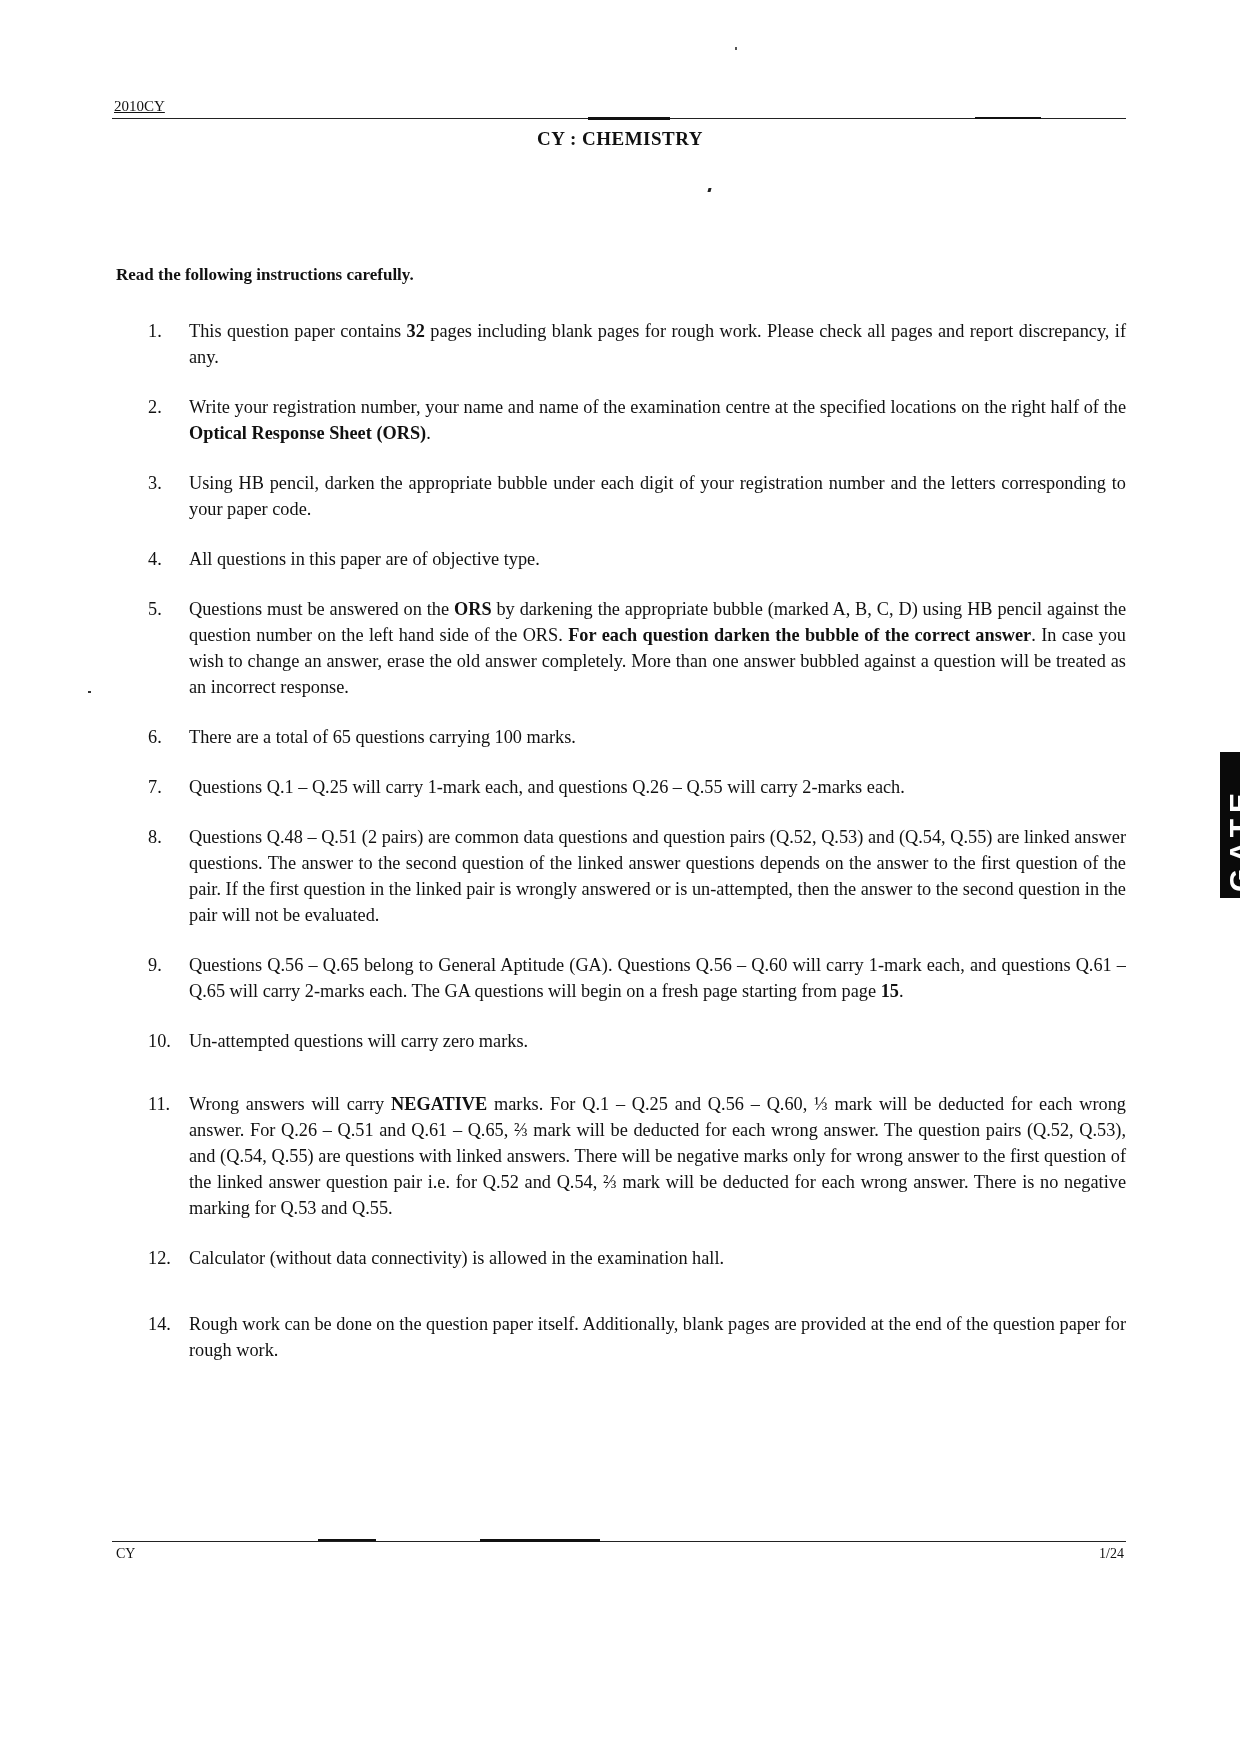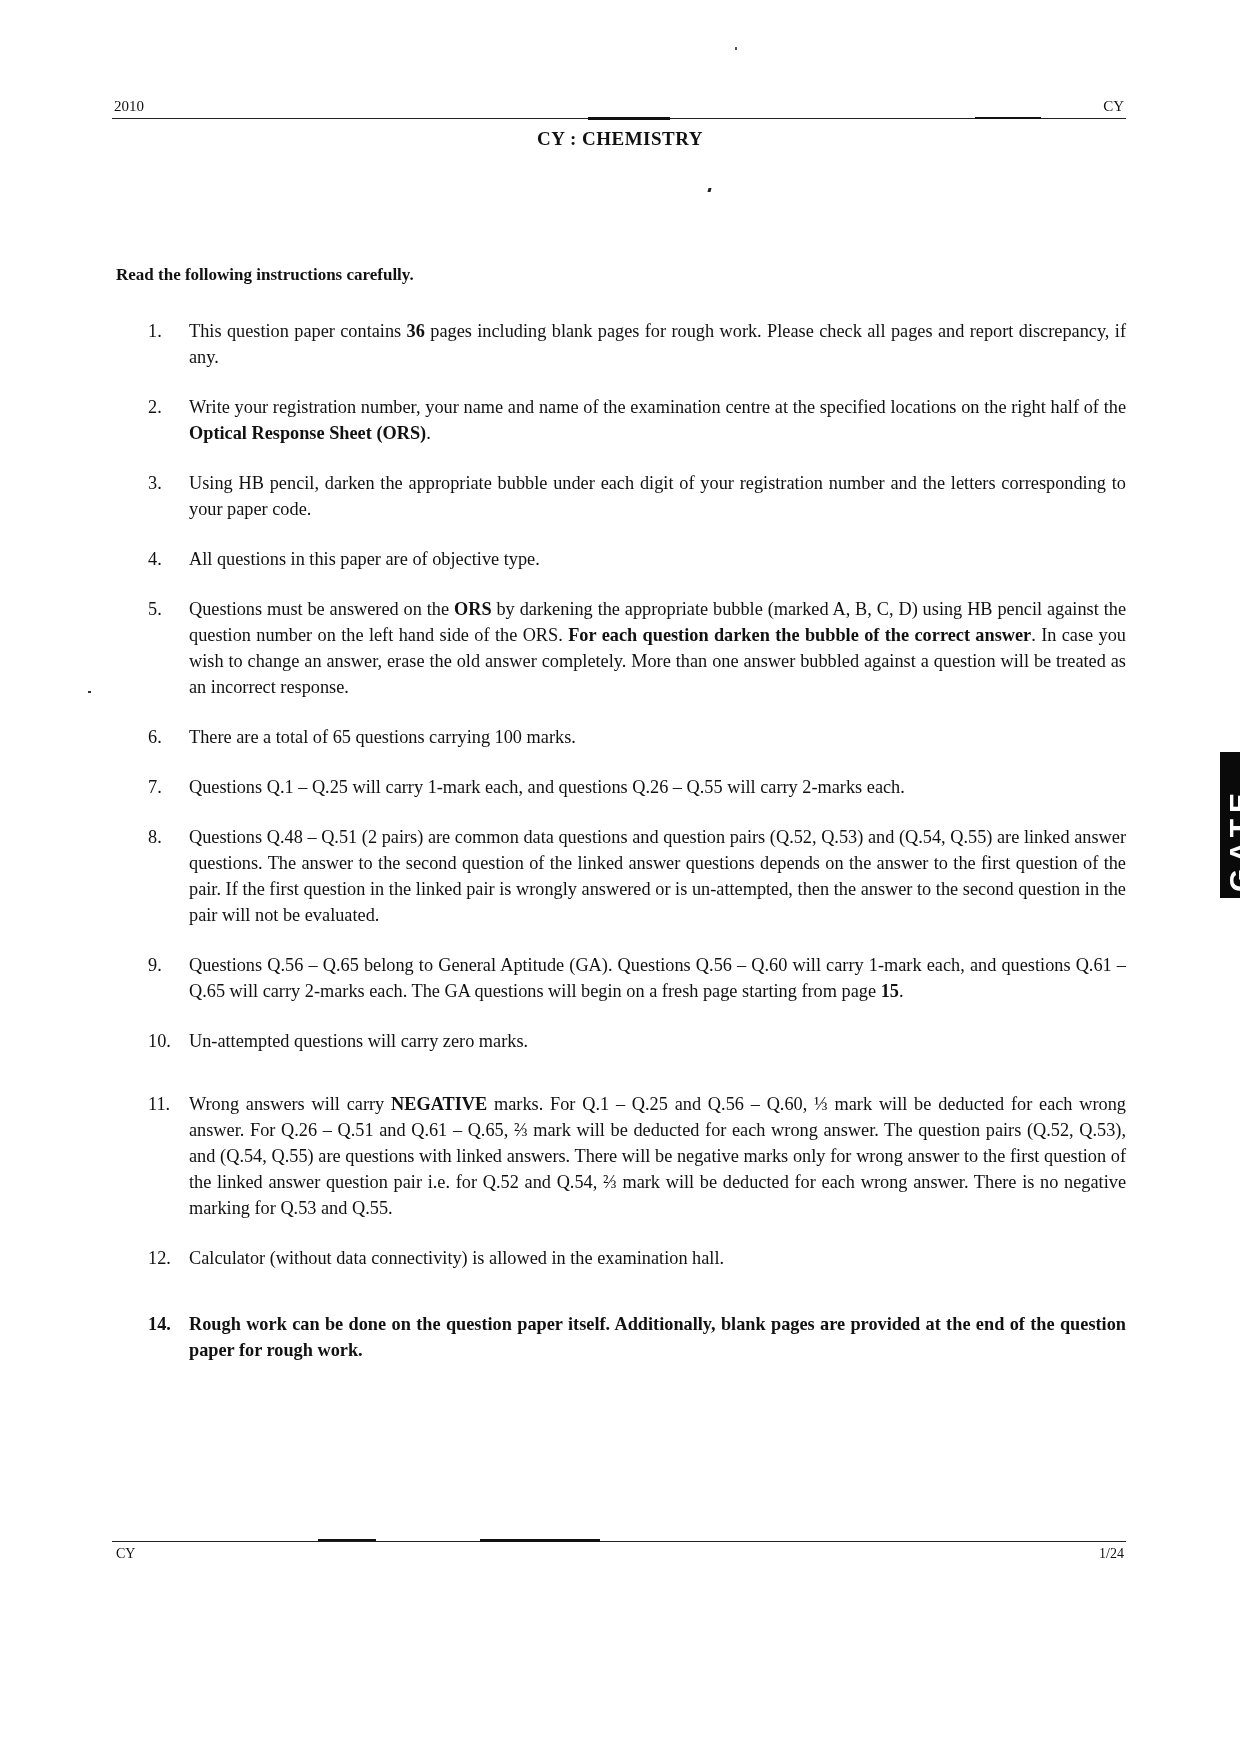--- a/index.html
+++ b/index.html
@@ -20,23 +20,23 @@
       left: 0; top: 0;
       width: 1240px;
       height: 1754px;
     }
     .hdr-row {
       position: absolute;
       left: 114px;
       width: 1010px;
       top: 97px;
       display: flex;
-      justify-content: space-between;
       font-size: 15px;
       line-height: 18px;
+      text-decoration: underline;
     }
     .rule {
       position: absolute;
       left: 112px;
       width: 1014px;
       height: 0;
       border-top: 1.6px solid #222;
     }
     .rule.top { top: 118px; }
     .rule.bottom { top: 1541px; }
@@ -168,33 +168,33 @@
   <div class="rule-mark" style="left:588px;top:117px;width:82px;"></div>
   <div class="rule-mark" style="left:975px;top:117px;width:66px;height:2px;"></div>
 
   <div class="title">CY : CHEMISTRY</div>
   <div class="speck"></div>
 
 
   <div class="intro">Read the following instructions carefully.</div>
 
   <ol class="instructions" id="instructions-list">
-      <li style="margin-bottom: 24px;"><span class="num">1.</span><span class="txt"><span>This question paper contains </span><b>36</b><span> pages including blank pages for rough work. Please check all pages and report discrepancy, if any.</span></span></li>
+      <li style="margin-bottom: 24px;"><span class="num">1.</span><span class="txt"><span>This question paper contains </span><b>32</b><span> pages including blank pages for rough work. Please check all pages and report discrepancy, if any.</span></span></li>
       <li style="margin-bottom: 24px;"><span class="num">2.</span><span class="txt"><span>Write your registration number, your name and name of the examination centre at the specified locations on the right half of the </span><b>Optical Response Sheet (ORS)</b><span>.</span></span></li>
       <li style="margin-bottom: 24px;"><span class="num">3.</span><span class="txt"><span>Using HB pencil, darken the appropriate bubble under each digit of your registration number and the letters corresponding to your paper code.</span></span></li>
       <li style="margin-bottom: 24px;"><span class="num">4.</span><span class="txt"><span>All questions in this paper are of objective type.</span></span></li>
       <li style="margin-bottom: 24px;"><span class="num">5.</span><span class="txt"><span>Questions must be answered on the </span><b>ORS</b><span> by darkening the appropriate bubble (marked A, B, C, D) using HB pencil against the question number on the left hand side of the ORS. </span><b>For each question darken the bubble of the correct answer</b><span>. In case you wish to change an answer, erase the old answer completely. More than one answer bubbled against a question will be treated as an incorrect response.</span></span></li>
       <li style="margin-bottom: 24px;"><span class="num">6.</span><span class="txt"><span>There are a total of 65 questions carrying 100 marks.</span></span></li>
       <li style="margin-bottom: 24px;"><span class="num">7.</span><span class="txt"><span>Questions Q.1 – Q.25 will carry 1-mark each, and questions Q.26 – Q.55 will carry 2-marks each.</span></span></li>
       <li style="margin-bottom: 24px;"><span class="num">8.</span><span class="txt"><span>Questions Q.48 – Q.51 (2 pairs) are common data questions and question pairs (Q.52, Q.53) and (Q.54, Q.55) are linked answer questions. The answer to the second question of the linked answer questions depends on the answer to the first question of the pair. If the first question in the linked pair is wrongly answered or is un-attempted, then the answer to the second question in the pair will not be evaluated.</span></span></li>
       <li style="margin-bottom: 24px;"><span class="num">9.</span><span class="txt"><span>Questions Q.56 – Q.65 belong to General Aptitude (GA). Questions Q.56 – Q.60 will carry 1-mark each, and questions Q.61 – Q.65 will carry 2-marks each. The GA questions will begin on a fresh page starting from page </span><b>15</b><span>.</span></span></li>
       <li style="margin-bottom: 37px; font-family: Liberation Serif, serif;"><span class="num">10.</span><span class="txt"><span>Un-attempted questions will carry zero marks.</span></span></li>
       <li style="margin-bottom: 24px;"><span class="num">11.</span><span class="txt"><span>Wrong answers will carry </span><b>NEGATIVE</b><span> marks.  For Q.1 – Q.25 and Q.56 – Q.60, ⅓ mark will be deducted for each wrong answer. For Q.26 – Q.51 and Q.61 – Q.65, ⅔ mark will be deducted for each wrong answer.  The question pairs (Q.52, Q.53), and (Q.54, Q.55) are questions with linked answers. There will be negative marks only for wrong answer to the first question of the linked answer question pair i.e. for Q.52 and Q.54, ⅔ mark will be deducted for each wrong answer. There is no negative marking for Q.53 and Q.55.</span></span></li>
       <li style="margin-bottom: 40px;"><span class="num">12.</span><span class="txt"><span>Calculator (without data connectivity) is allowed in the examination hall.</span></span></li>
-      <li style="margin-bottom: 12px; font-weight: bold;"><span class="num">14.</span><span class="txt"><span>Rough work can be done on the question paper itself. Additionally, blank pages are provided at the end of the question paper for rough work.</span></span></li>
+      <li style="margin-bottom: 12px;"><span class="num">14.</span><span class="txt"><span>Rough work can be done on the question paper itself. Additionally, blank pages are provided at the end of the question paper for rough work.</span></span></li>
     </ol>
 
   <div class="margin-tick"></div>
 
   <div class="side-tab">
     <span>GATE</span>
   </div>
 
   <div class="rule bottom"></div>
   <div class="rule-mark" style="left:318px;top:1539px;width:58px;height:2px;"></div>

